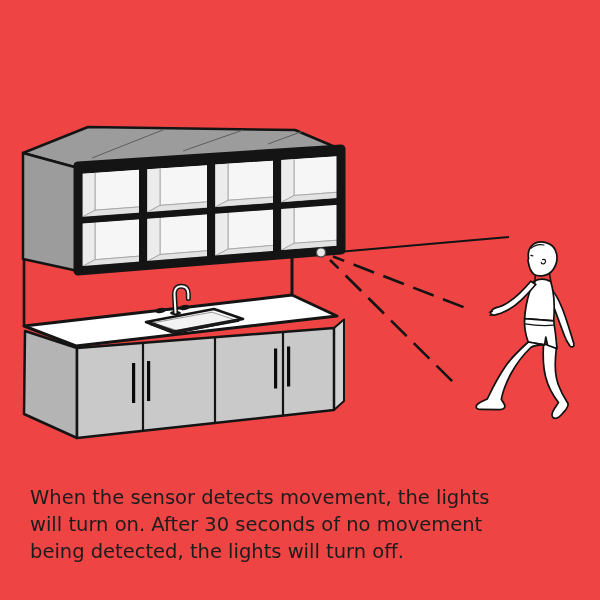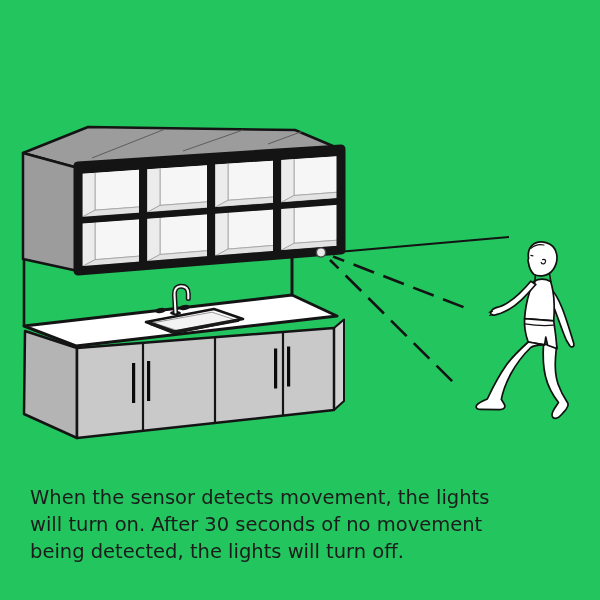--- a/index.html
+++ b/index.html
@@ -1,16 +1,16 @@
 <!DOCTYPE html>
 <html><head>
 <meta charset="utf-8">
 <style>
   html,body{margin:0;padding:0;background:#ffffff;}
-  .stage{position:relative;width:600px;height:600px;background:#22c55e;overflow:hidden;
+  .stage{position:relative;width:600px;height:600px;background:#ef4444;overflow:hidden;
          font-family:"DejaVu Sans", sans-serif;}
   .stage svg{position:absolute;left:0;top:0;}
   .caption{position:absolute;left:30px;top:484px;width:545px;
            font-size:19.5px;line-height:27px;color:#1c1c1c;white-space:pre-line;}
   .thin{stroke:#9f9f9f;stroke-width:0.8;}
 </style>
 </head>
 <body>
 
 <div class="stage">

